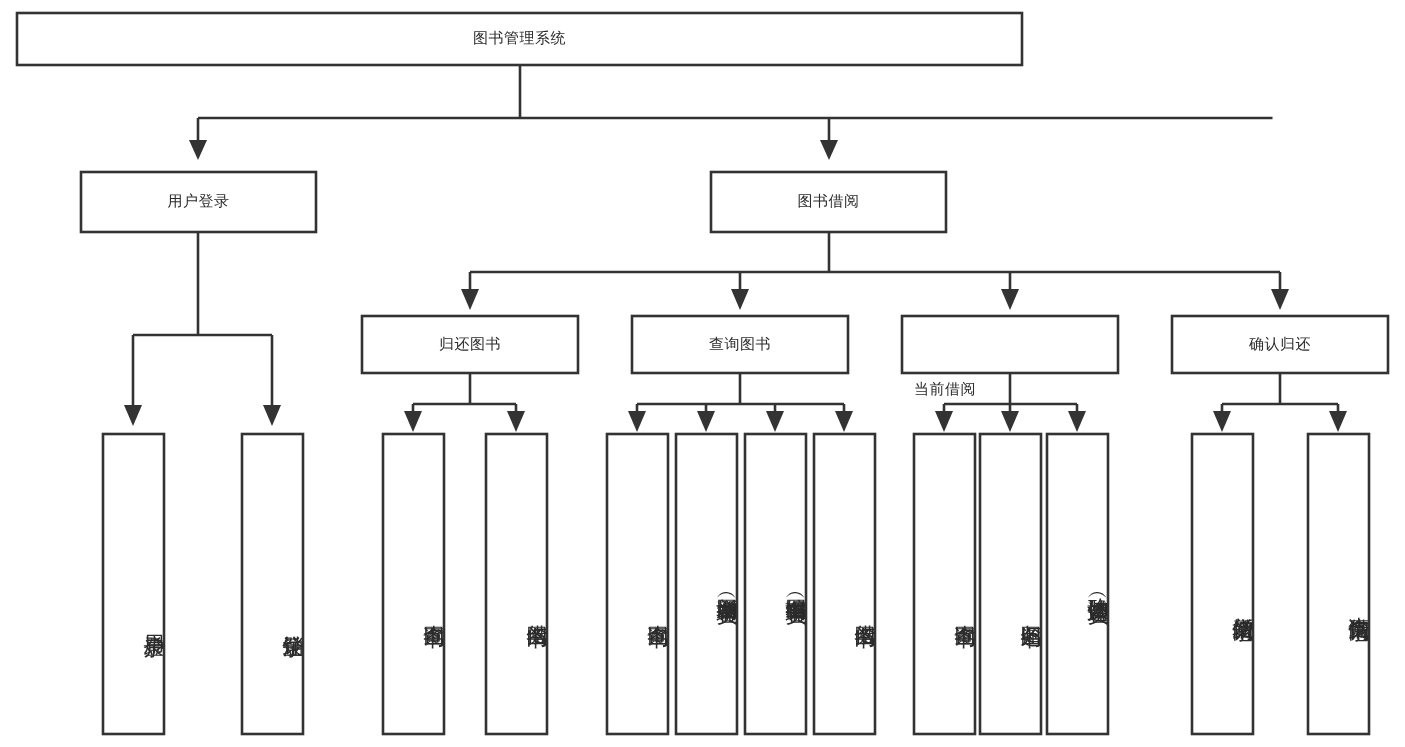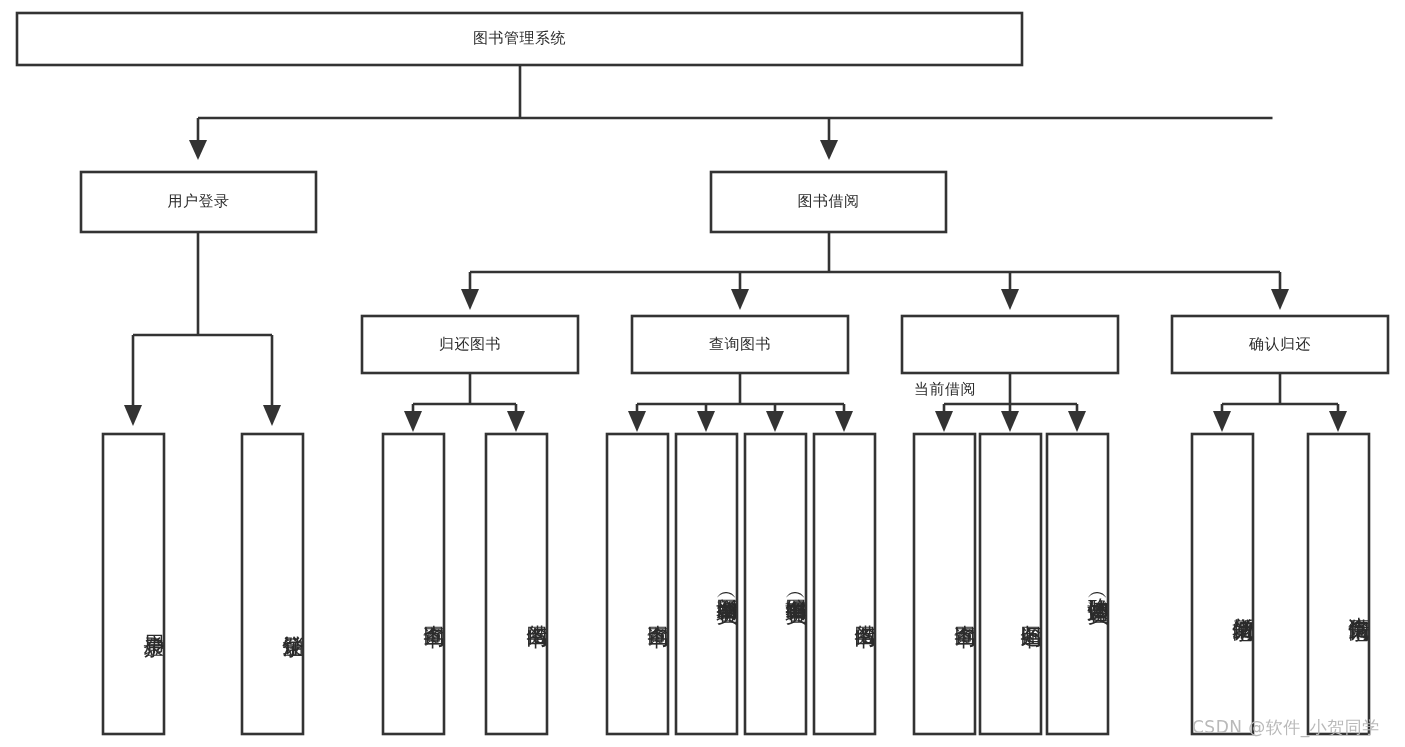--- a/index.html
+++ b/index.html
@@ -214,15 +214,14 @@
   <div class="node-label-v" style="left:914px; top:505px; width:61px; height:210px;">查询图书</div>
 
   <div class="node-label-v" style="left:980px; top:505px; width:61px; height:210px;">归还图书</div>
 
   <div class="node-label-v" style="left:1047px; top:443px; width:61px; height:285px;">确认归还（管理员）</div>
 
   <div class="node-label-v" style="left:1192px; top:485px; width:61px; height:235px;">新增借阅记录</div>
 
   <div class="node-label-v" style="left:1308px; top:485px; width:61px; height:235px;">查询借阅记录</div>
 
-  <div class="watermark" style="left:1192px; top:716px;">CSDN @软件_小贺同学</div>
 
 </div>
 
 </body></html>

